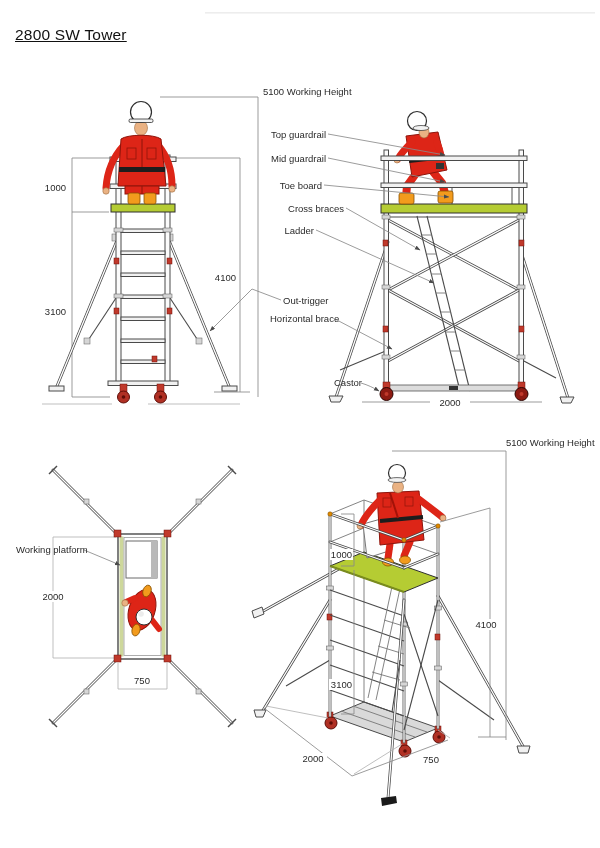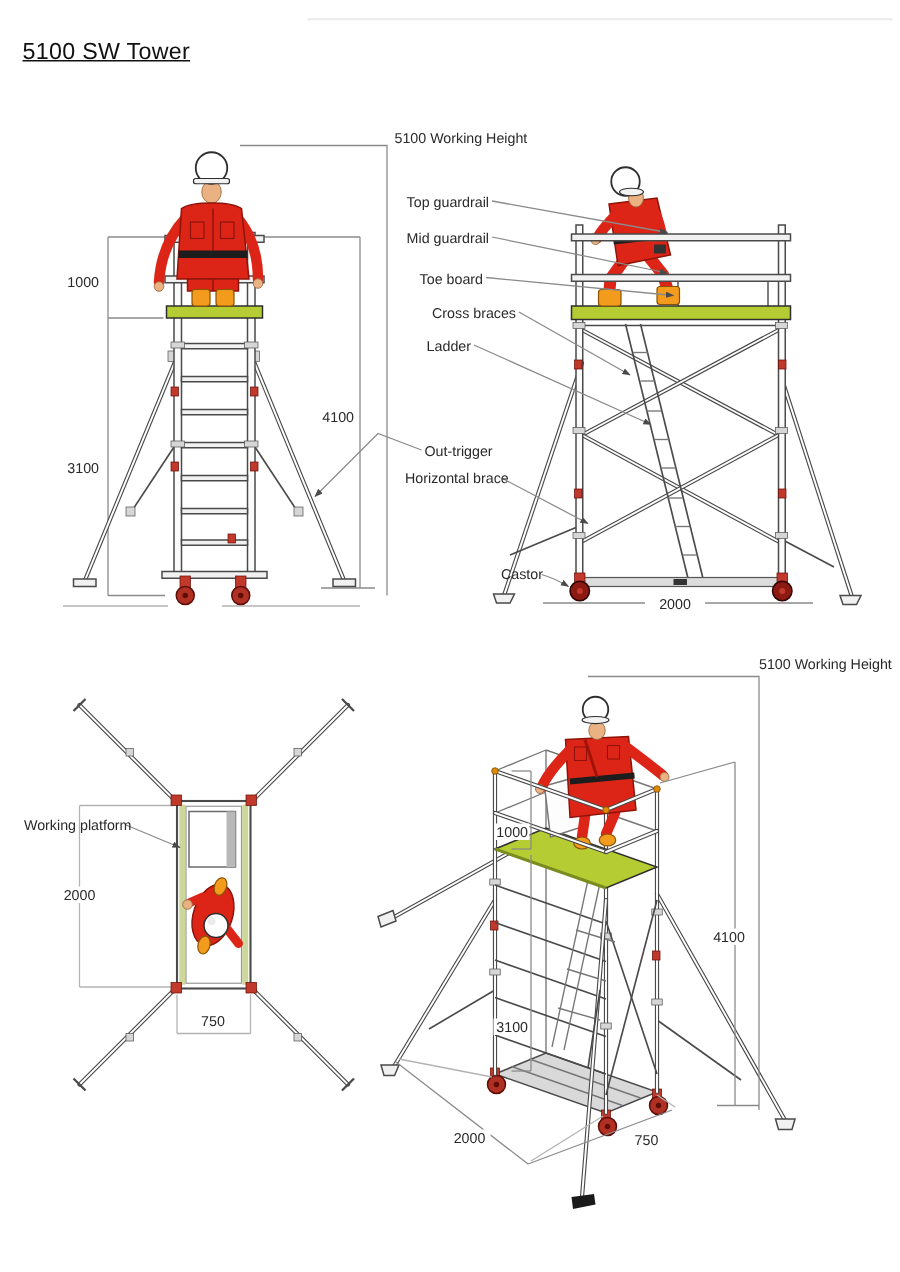--- a/index.html
+++ b/index.html
@@ -24,21 +24,21 @@
   .suit{fill:#dd2517;stroke:#8e140b;stroke-width:1;}
   .arm{stroke:#dd2517;stroke-width:7;fill:none;stroke-linecap:round;}
   .skin{fill:#eab283;stroke:#9c6b3f;stroke-width:.6;}
   .boot{fill:#f29b1d;stroke:#8a5200;stroke-width:.8;}
   .wheel{fill:#b03024;stroke:#5e0d07;stroke-width:1;}
 </style>
 </head>
 <body>
 
 <div class="page">
-  <div class="title">5100 SW Tower</div>
+  <div class="title">2800 SW Tower</div>
 
   <svg width="600" height="848" viewBox="0 0 600 848">
     <defs>
       <marker id="arr" markerWidth="7" markerHeight="6" refX="6" refY="2.5" orient="auto">
         <path d="M0,0 L6.5,2.5 L0,5 Z" fill="#4a4a4a"></path>
       </marker>
     </defs>
 
     <rect x="205" y="12" width="390" height="1.6" fill="#ededed"></rect>
 

